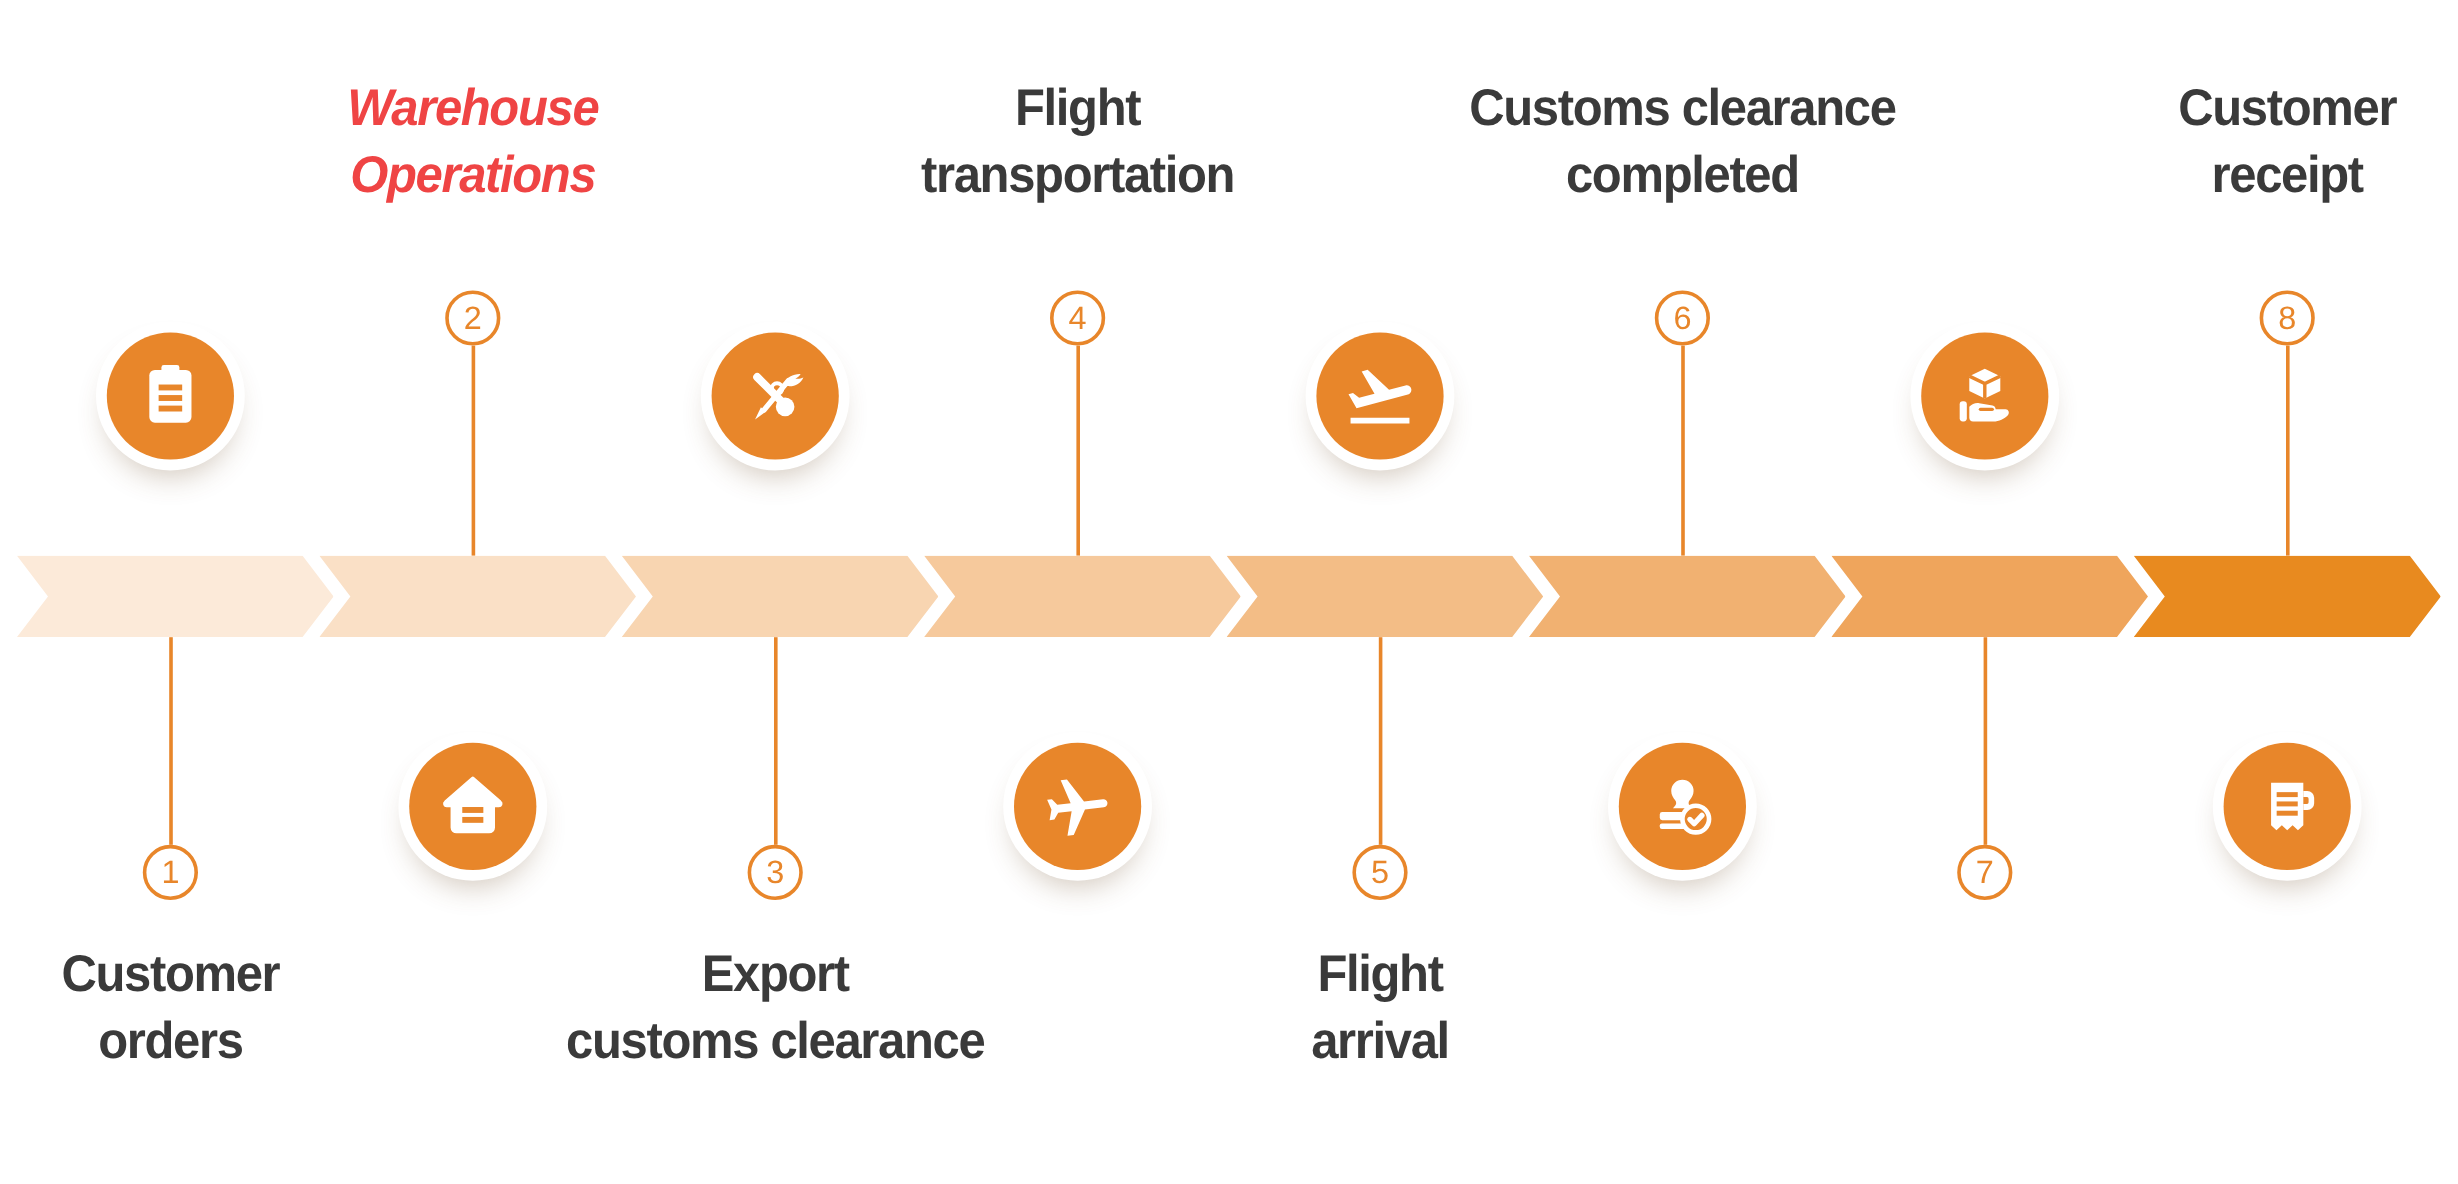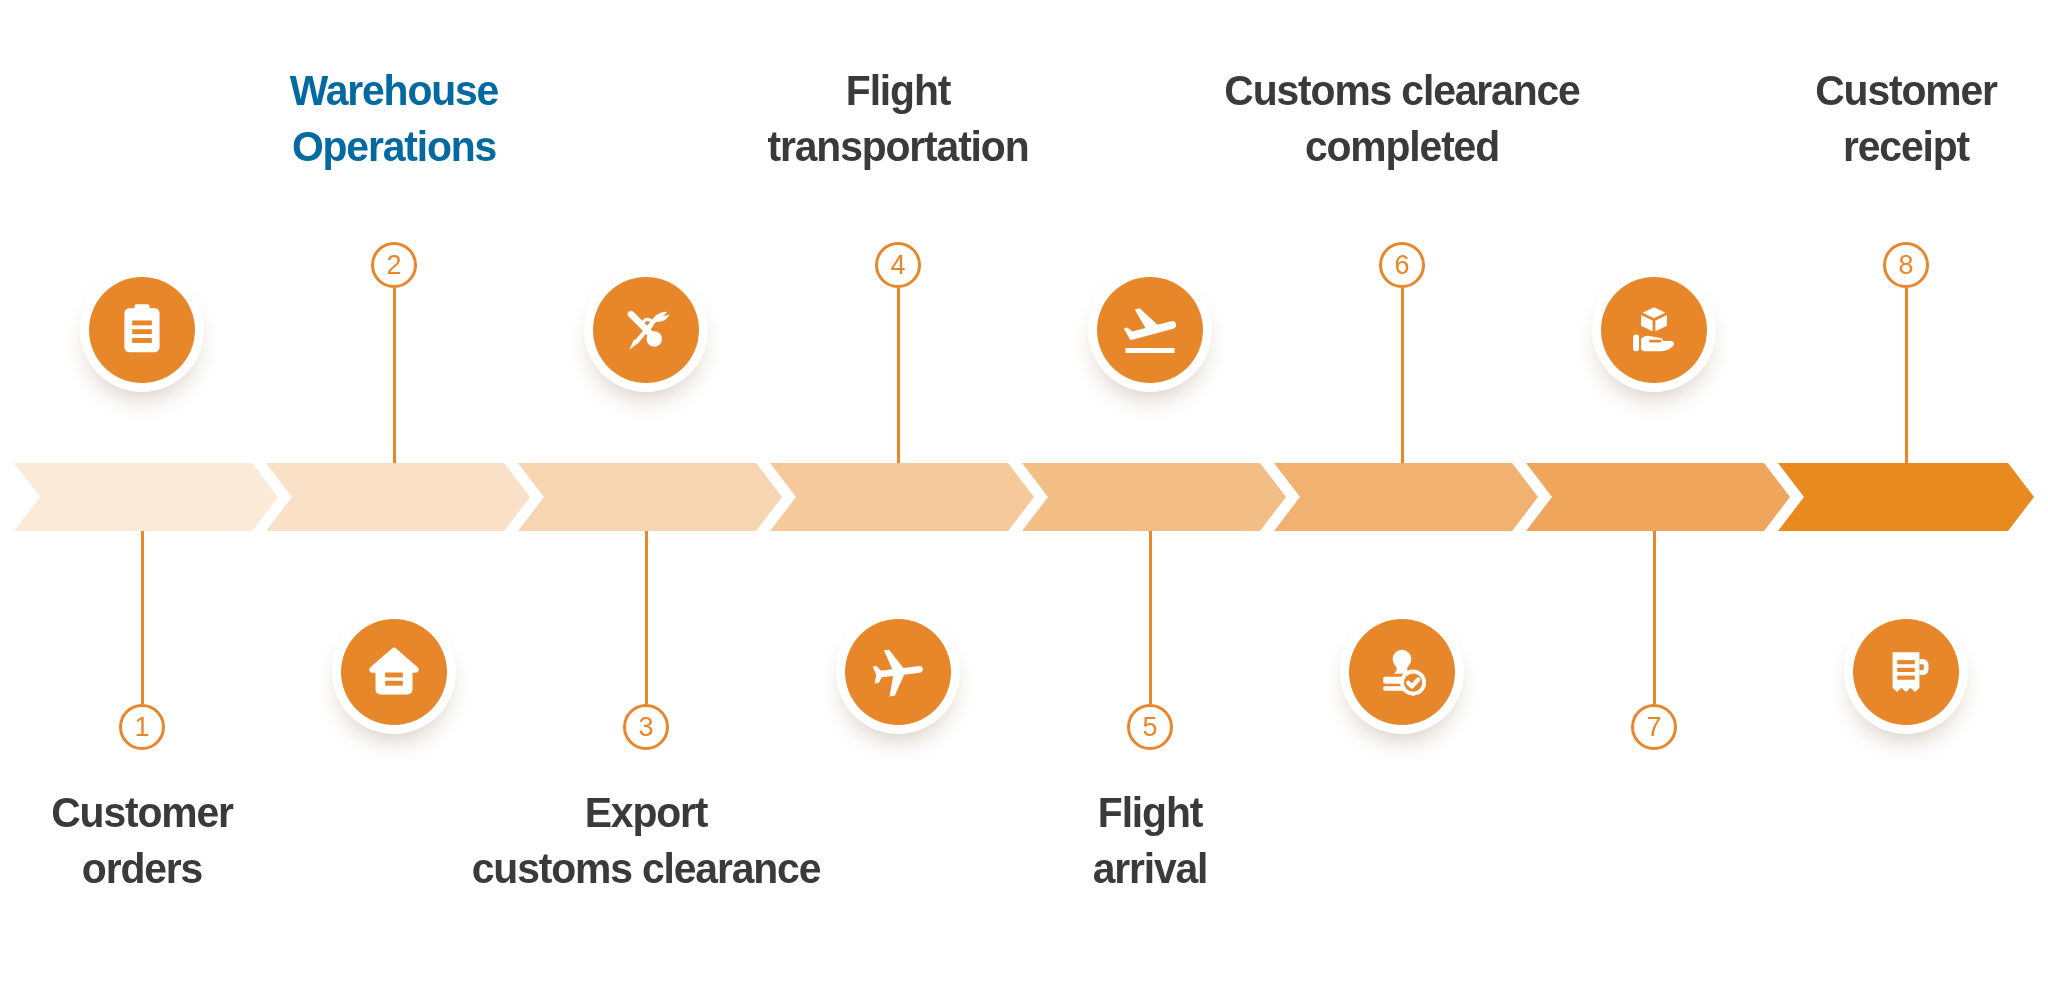--- a/index.html
+++ b/index.html
@@ -62,21 +62,21 @@
     <div class="connector" style="left: 140.5px; background: rgb(232, 134, 42); top: 531px; height: 173px;"></div>
     <div class="icon-circle" style="left: 89px; top: 277px; background: rgb(232, 134, 42);">
       <svg viewBox="0 0 24 24">
         <rect x="5.2" y="3.6" width="13.6" height="17" rx="1.8" fill="#fff"></rect>
         <rect x="9.1" y="2" width="5.8" height="3.4" rx="0.8" fill="#fff"></rect>
         <rect x="8.2" y="8.3" width="7.6" height="1.9" fill="#e8862a"></rect>
         <rect x="8.2" y="11.7" width="7.6" height="1.9" fill="#e8862a"></rect>
         <rect x="8.2" y="15.1" width="7.6" height="1.9" fill="#e8862a"></rect>
       </svg>
     </div>
-    <div class="label" style="left: 94px; top: 62px; color: #0369a1;">
+    <div class="label" style="left: 94px; top: 62px; color: #ef4444; font-style: italic;">
       <div class="label-line">Warehouse</div>
       <div class="label-line">Operations</div>
     </div>
     <div class="num" style="left: 371px; top: 242px; border-color: rgb(232, 134, 42); color: rgb(232, 134, 42);">2</div>
     <div class="connector" style="left: 392.5px; background: rgb(232, 134, 42); top: 288px; height: 175px;"></div>
     <div class="icon-circle" style="left: 341px; top: 619px; background: rgb(232, 134, 42);">
       <svg viewBox="0 0 24 24">
         <path d="M12 3.1 3.3 10.7a.5.5 0 0 0 .33.9h1.9v7.2c0 .66.53 1.2 1.2 1.2h10.54c.66 0 1.2-.54 1.2-1.2v-7.2h1.9a.5.5 0 0 0 .33-.9z" fill="#fff" stroke="#fff" stroke-width="1.4" stroke-linejoin="round"></path>
         <rect x="8.6" y="12.2" width="6.8" height="1.9" fill="#e8862a"></rect>
         <rect x="8.6" y="15.4" width="6.8" height="1.9" fill="#e8862a"></rect>

